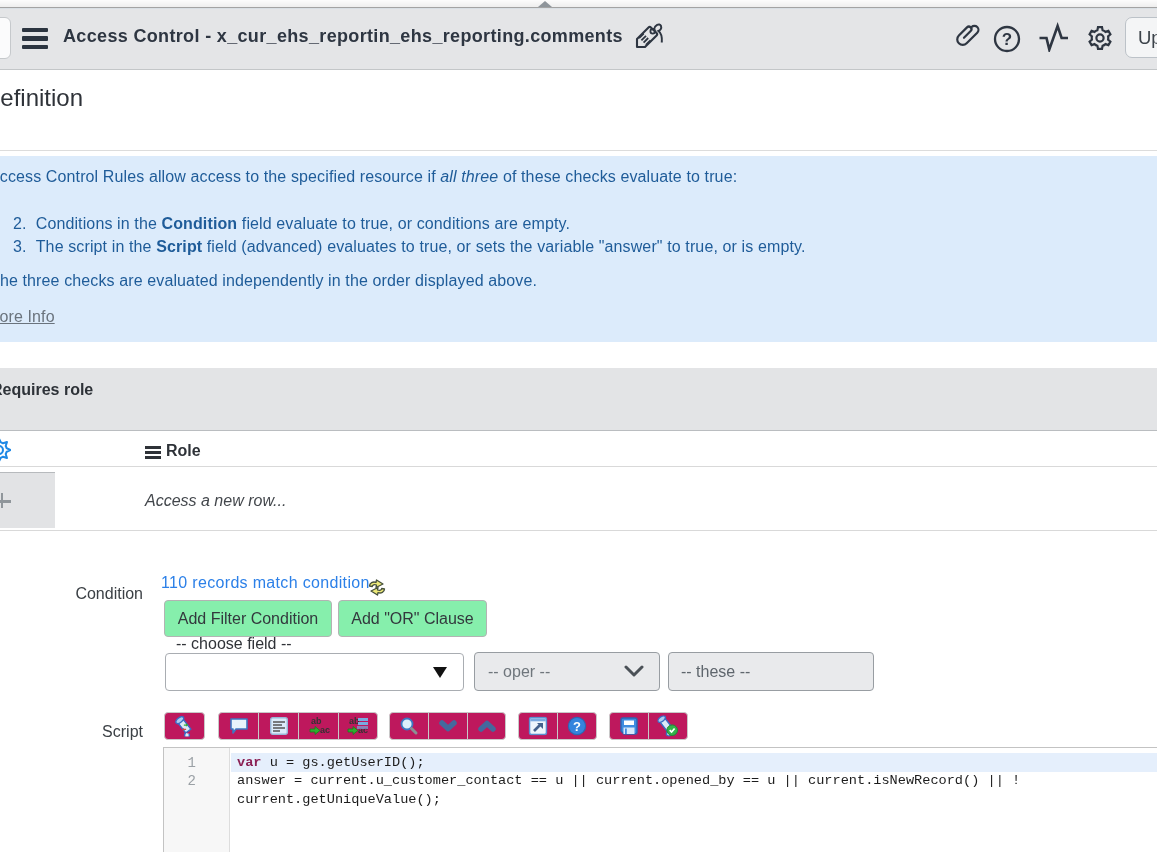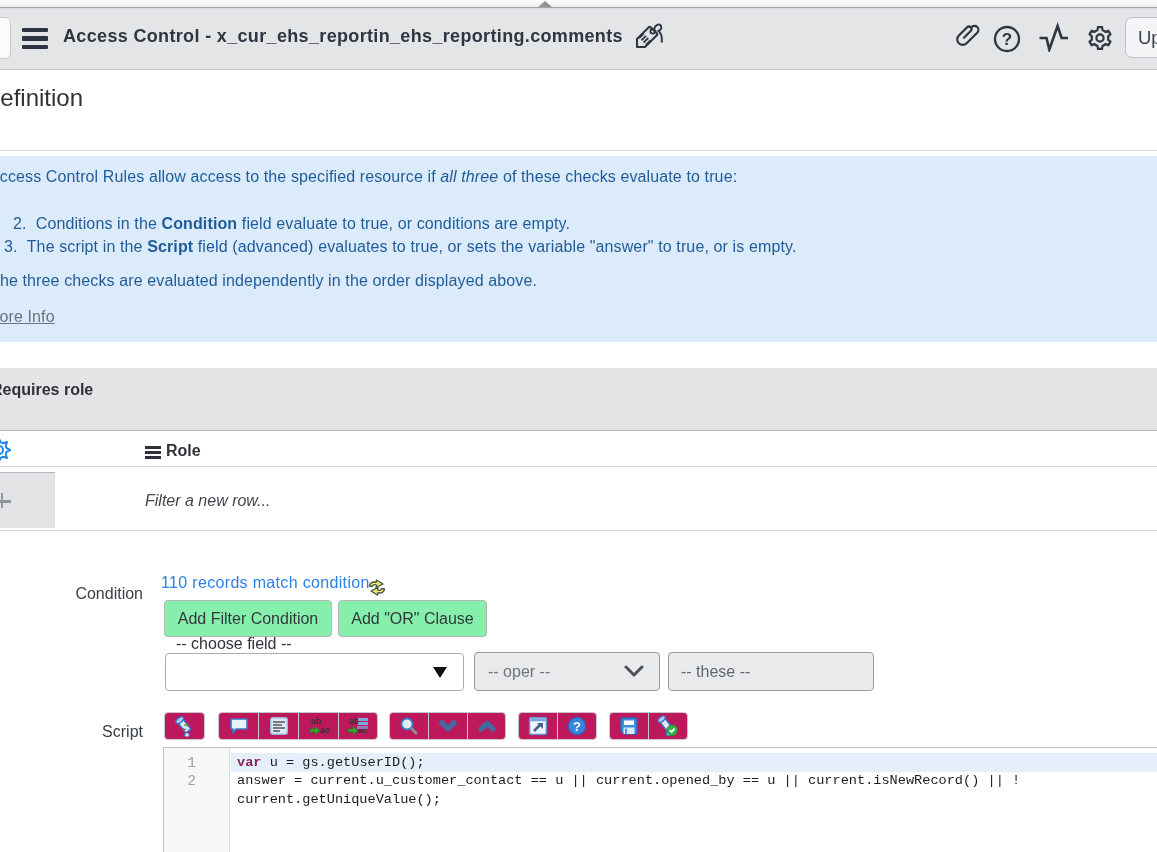--- a/index.html
+++ b/index.html
@@ -102,42 +102,42 @@
     </g>
   </svg>
   <div class="abs" id="updatebtn"></div>
   <div class="abs" id="updatetxt">Up</div>
 
   <div class="abs" id="defhead">Definition</div>
   <div class="abs" id="hr1"></div>
   <div class="abs" id="bluebox">
     <div class="bb" style="left:-11px;top:12px;">Access Control Rules allow access to the specified resource if <i>all three</i> of these checks evaluate to true:</div>
     <div class="bb" style="left:13px;top:59px;">2.&nbsp;&nbsp;Conditions in the <b>Condition</b> field evaluate to true, or conditions are empty.</div>
-    <div class="bb" style="left:4px;top:82px;">3.&nbsp;&nbsp;The script in the <b>Script</b> field (advanced) evaluates to true, or sets the variable "answer" to true, or is empty.</div>
+    <div class="bb" style="left:13px;top:82px;">3.&nbsp;&nbsp;The script in the <b>Script</b> field (advanced) evaluates to true, or sets the variable "answer" to true, or is empty.</div>
     <div class="bb" style="left:-10px;top:116px;">The three checks are evaluated independently in the order displayed above.</div>
     <div class="bb" style="left:-14px;top:152px;color:#6a737d;text-decoration:underline;">More Info</div>
   </div>
   <div class="abs" id="secbar"></div>
   <div class="abs" id="sectitle">Requires role</div>
 
   <svg class="abs" style="left:-13px;top:438px;" width="24" height="24" viewBox="0 0 24 24">
     <g fill="none" stroke="#1e88e5" stroke-width="2">
       <polygon points="10.1,4.4 12.0,0.7 13.9,4.4 15.0,4.8 16.0,5.3 20.0,4.0 18.7,8.0 19.2,9.0 19.6,10.1 23.3,12.0 19.6,13.9 19.2,15.0 18.7,16.0 20.0,20.0 16.0,18.7 15.0,19.2 13.9,19.6 12.0,23.3 10.1,19.6 9.0,19.2 8.0,18.7 4.0,20.0 5.3,16.0 4.8,15.0 4.4,13.9 0.7,12.0 4.4,10.1 4.8,9.0 5.3,8.0 4.0,4.0 8.0,5.3 9.0,4.8" stroke-linejoin="round"></polygon>
       <circle cx="12" cy="12" r="4"></circle>
     </g>
   </svg>
   <div class="abs" style="left:145px;top:446px;width:16px;height:3px;background:#2e3238;"></div>
   <div class="abs" style="left:145px;top:451px;width:16px;height:3px;background:#2e3238;"></div>
   <div class="abs" style="left:145px;top:456px;width:16px;height:3px;background:#2e3238;"></div>
   <div class="abs" id="rolehdr">Role</div>
   <div class="abs" id="rowline1"></div>
   <div class="abs" id="pluscell"></div>
   <div class="abs" style="left:-8px;top:500px;width:18.5px;height:2.5px;background:#90969b;"></div>
   <div class="abs" style="left:0.7px;top:493px;width:2.5px;height:15px;background:#90969b;"></div>
-  <div class="abs" id="insertrow">Filter a new row...</div>
+  <div class="abs" id="insertrow">Access a new row...</div>
   <div class="abs" id="rowline2"></div>
 
   <div class="abs" id="condlabel">Condition</div>
   <div class="abs" id="condlink">110 records match condition</div>
 
   <svg class="abs" style="left:368px;top:578px;" width="18" height="19" viewBox="0 0 18 19">
     <g stroke="#46503c" stroke-width="1.3" fill="#ece878" stroke-linejoin="round">
       <path d="M1.5 8 C1.5 5 5 3.2 8 4.4 L8.5 2 L15 6 L8 9.5 L8.5 7 C6.3 6.2 4.5 6.8 4.3 8.5 Z"></path>
       <path d="M16.5 11 C16.5 14 13 15.8 10 14.6 L9.5 17 L3 13 L10 9.5 L9.5 12 C11.7 12.8 13.5 12.2 13.7 10.5 Z"></path>
     </g>

